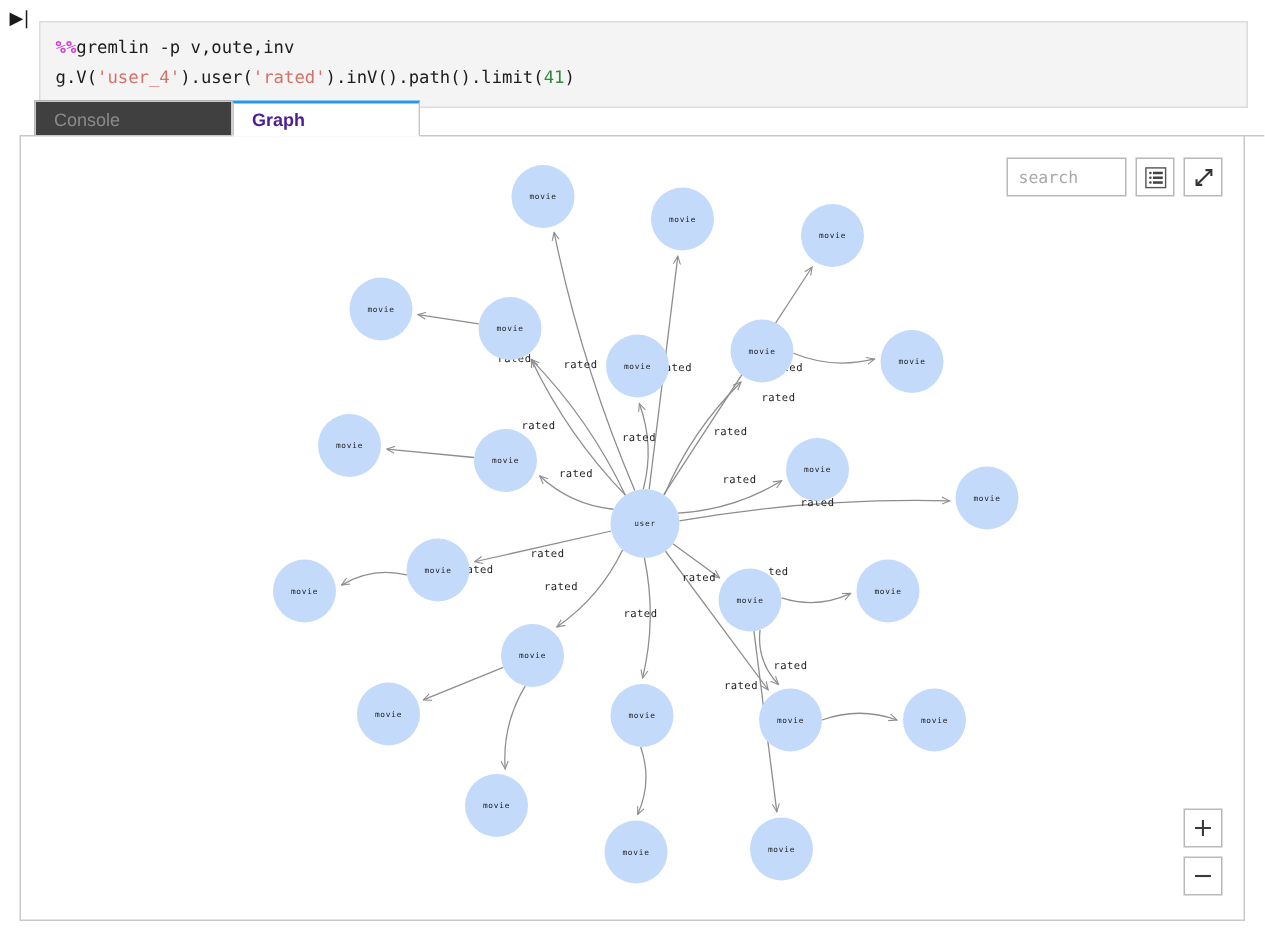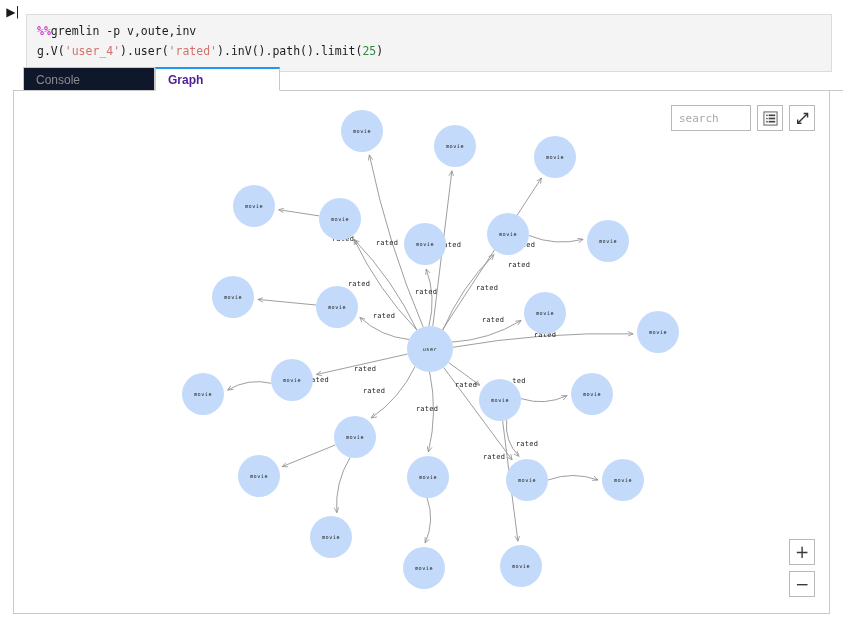--- a/index.html
+++ b/index.html
@@ -38,21 +38,21 @@
 
   
   .tabstrip{
     position:absolute;left:13px;top:67px;width:817px;height:24px;
   }
   .tab{
     position:absolute;top:0;height:24px;box-sizing:border-box;
     display:flex;align-items:center;
     font-size:12px;color:#8b8b8b;
     border:1px solid #c9c9c9;border-bottom:none;
-    background:#0f172a;
+    background:#404040;
     padding:0 12px;
   }
   .tab.console{left:10px;width:132px;justify-content:flex-start;}
   .tab.graph{
     left:142px;width:125px;
     background:#ffffff;color:#4c1d95;font-weight:bold;
     border-top:2px solid #2196f3;
     border-bottom:1px solid #ffffff;
     z-index:3;
   }
@@ -113,21 +113,21 @@
 <body>
 
 <div id="app">
 
   <div class="cell">
     <div class="cell-gutter">
       <span class="run-glyph">▶|</span>
     </div>
     <div class="cell-body">
       <div class="code-line"><span class="tok-magic">%%</span><span>gremlin</span><span> -p v,oute,inv</span></div>
-      <div class="code-line"><span>g.V(</span><span class="tok-str">'user_4'</span><span>).user(</span><span class="tok-str">'rated'</span><span>).inV().path().limit(</span><span class="tok-num">25</span><span>)</span></div>
+      <div class="code-line"><span>g.V(</span><span class="tok-str">'user_4'</span><span>).user(</span><span class="tok-str">'rated'</span><span>).inV().path().limit(</span><span class="tok-num">41</span><span>)</span></div>
     </div>
   </div>
 
   <div class="tabstrip">
     <div class="tab console">
       <span>Console</span>
     </div>
     <div class="tab graph">
       <span>Graph</span>
     </div>

